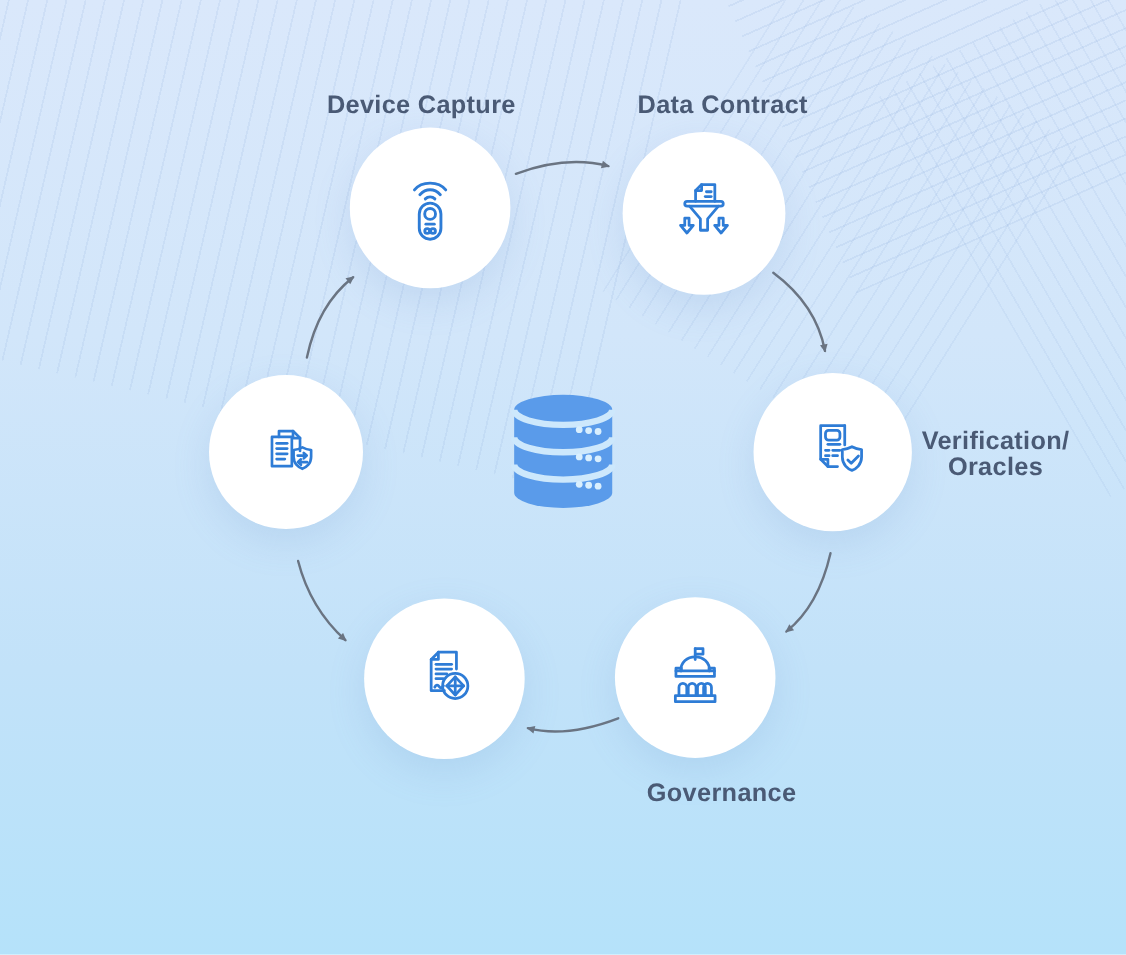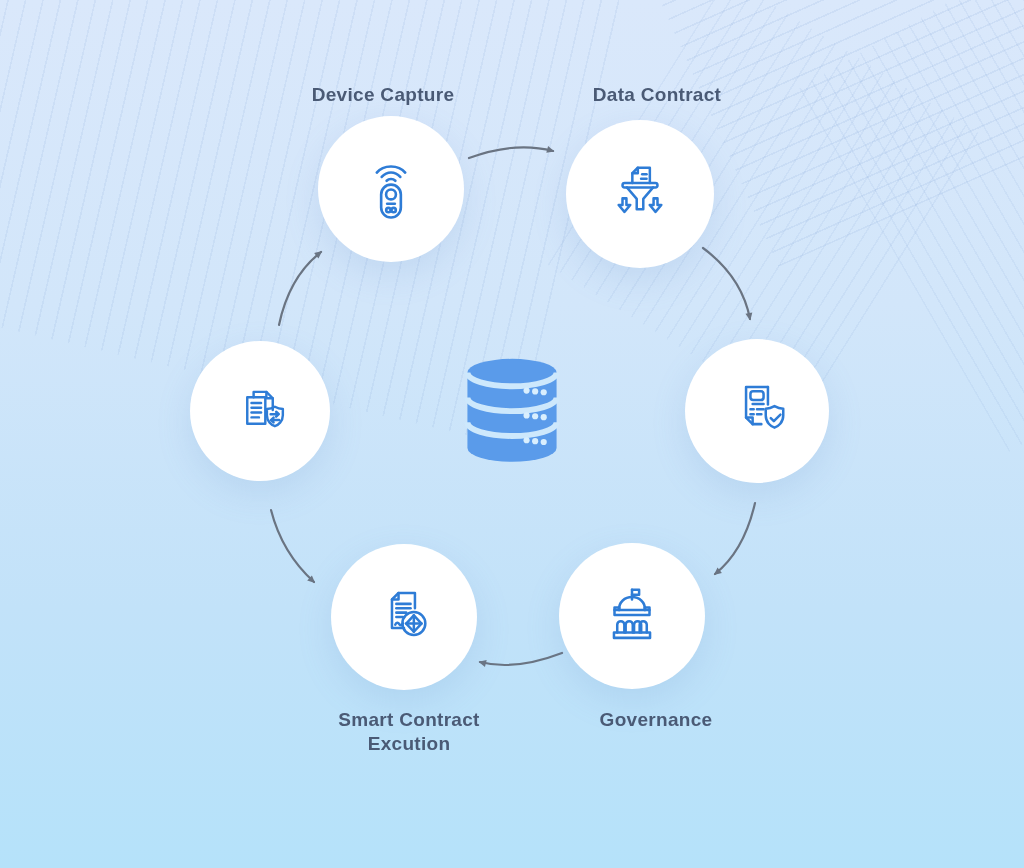--- a/index.html
+++ b/index.html
@@ -31,21 +31,21 @@
   }
   .c-device   {left:318px;top:116px;width:146px;height:146px;}
   .c-filter   {left:566px;top:120px;width:148px;height:148px;}
   .c-verify   {left:685px;top:339px;width:144px;height:144px;}
   .c-govern   {left:559px;top:543px;width:146px;height:146px;}
   .c-smart    {left:331px;top:544px;width:146px;height:146px;}
   .c-secure   {left:190px;top:341px;width:140px;height:140px;}
 
   .node-label{
     position:absolute;z-index:2;transform:translateX(-50%);
-    color:#4a5a75;font-size:19px;font-weight:700;letter-spacing:.3px;
+    color:#4a5a75;font-size:23px;font-weight:700;letter-spacing:.3px;
     line-height:24px;text-align:center;white-space:pre-line;
   }
   .l-device {left:383px;top:83px;}
   .l-filter {left:657px;top:83px;}
   .l-verify {left:905px;top:388px;}
   .l-govern {left:656px;top:708px;}
   .l-smart  {left:409px;top:708px;}
   .l-secure {left:110px;top:388px;}
 
   .db-icon{position:absolute;left:457px;top:352px;z-index:2;}
@@ -140,20 +140,22 @@
         <path d="M42,10 v16"></path>
         <rect x="26" y="14" width="12" height="8" rx="2.5"></rect>
         <path d="M28,25.5 h10"></path>
         <path d="M26,30.5 h3 M32,30.5 h6"></path>
         <path d="M26,35 h3 M32,35 h4"></path>
         <path d="M48,27.5 c2.6,1.4 5.3,2.2 8,2.4 v6.2 c0,6.4 -4.7,10 -8,11.1 c-3.3,-1.1 -8,-4.7 -8,-11.1 v-6.2 c2.7,-0.2 5.4,-1 8,-2.4 z"></path>
         <path d="M44.6,38.5 l2.8,2.8 6,-6"></path>
       </svg>
     </span>
   </div>
+  <div class="node-label l-verify">Verification/
+Oracles</div>
 
   <div class="node-circle c-govern">
     <span class="node-icon">
       <svg width="70" height="70" viewBox="0 0 64 64" fill="none" stroke="#2e7cd6" stroke-width="2.3" stroke-linecap="round" stroke-linejoin="round">
         <path d="M32,8 v9"></path>
         <path d="M32,8 h6.5 v4.5 H32"></path>
         <path d="M20,26.5 c0,-7.5 5.4,-11.8 12,-11.8 c6.6,0 12,4.3 12,11.8"></path>
         <rect x="16" y="26.5" width="32" height="4.5"></rect>
         <path d="M16,26.5 v-2.3 h4.5 v2.3"></path>
         <path d="M48,26.5 v-2.3 h-4.5 v2.3"></path>
@@ -177,22 +179,20 @@
         <path d="M25,28 h9"></path>
           <path d="M25,32 h6"></path>
         <path d="M24,39 c1,-2.2 2.6,-2.2 3.6,-0.6 c1,1.6 2.6,1.6 3.6,-0.6"></path>
         <circle cx="41" cy="38" r="10.5"></circle>
         <path d="M41,30.5 l7,7.5 -7,7.5 -7,-7.5 z"></path>
         <path d="M34,38 h14"></path>
         <path d="M41,30.5 v15"></path>
       </svg>
     </span>
   </div>
-  <div class="node-label l-smart">Smart Contract
-Excution</div>
 
   <div class="node-circle c-secure">
     <span class="node-icon">
       <svg width="68" height="68" viewBox="0 0 64 64" fill="none" stroke="#2e7cd6" stroke-width="2.3" stroke-linecap="round" stroke-linejoin="round">
         <path d="M26,19 v-5 h12 l6,6 v11"></path>
         <path d="M38,14 v6 h6"></path>
         <rect x="20" y="19" width="17" height="25"></rect>
         <path d="M24,24.5 h9"></path>
           <path d="M24,29 h9"></path>
         <path d="M24,33.5 h9"></path>

